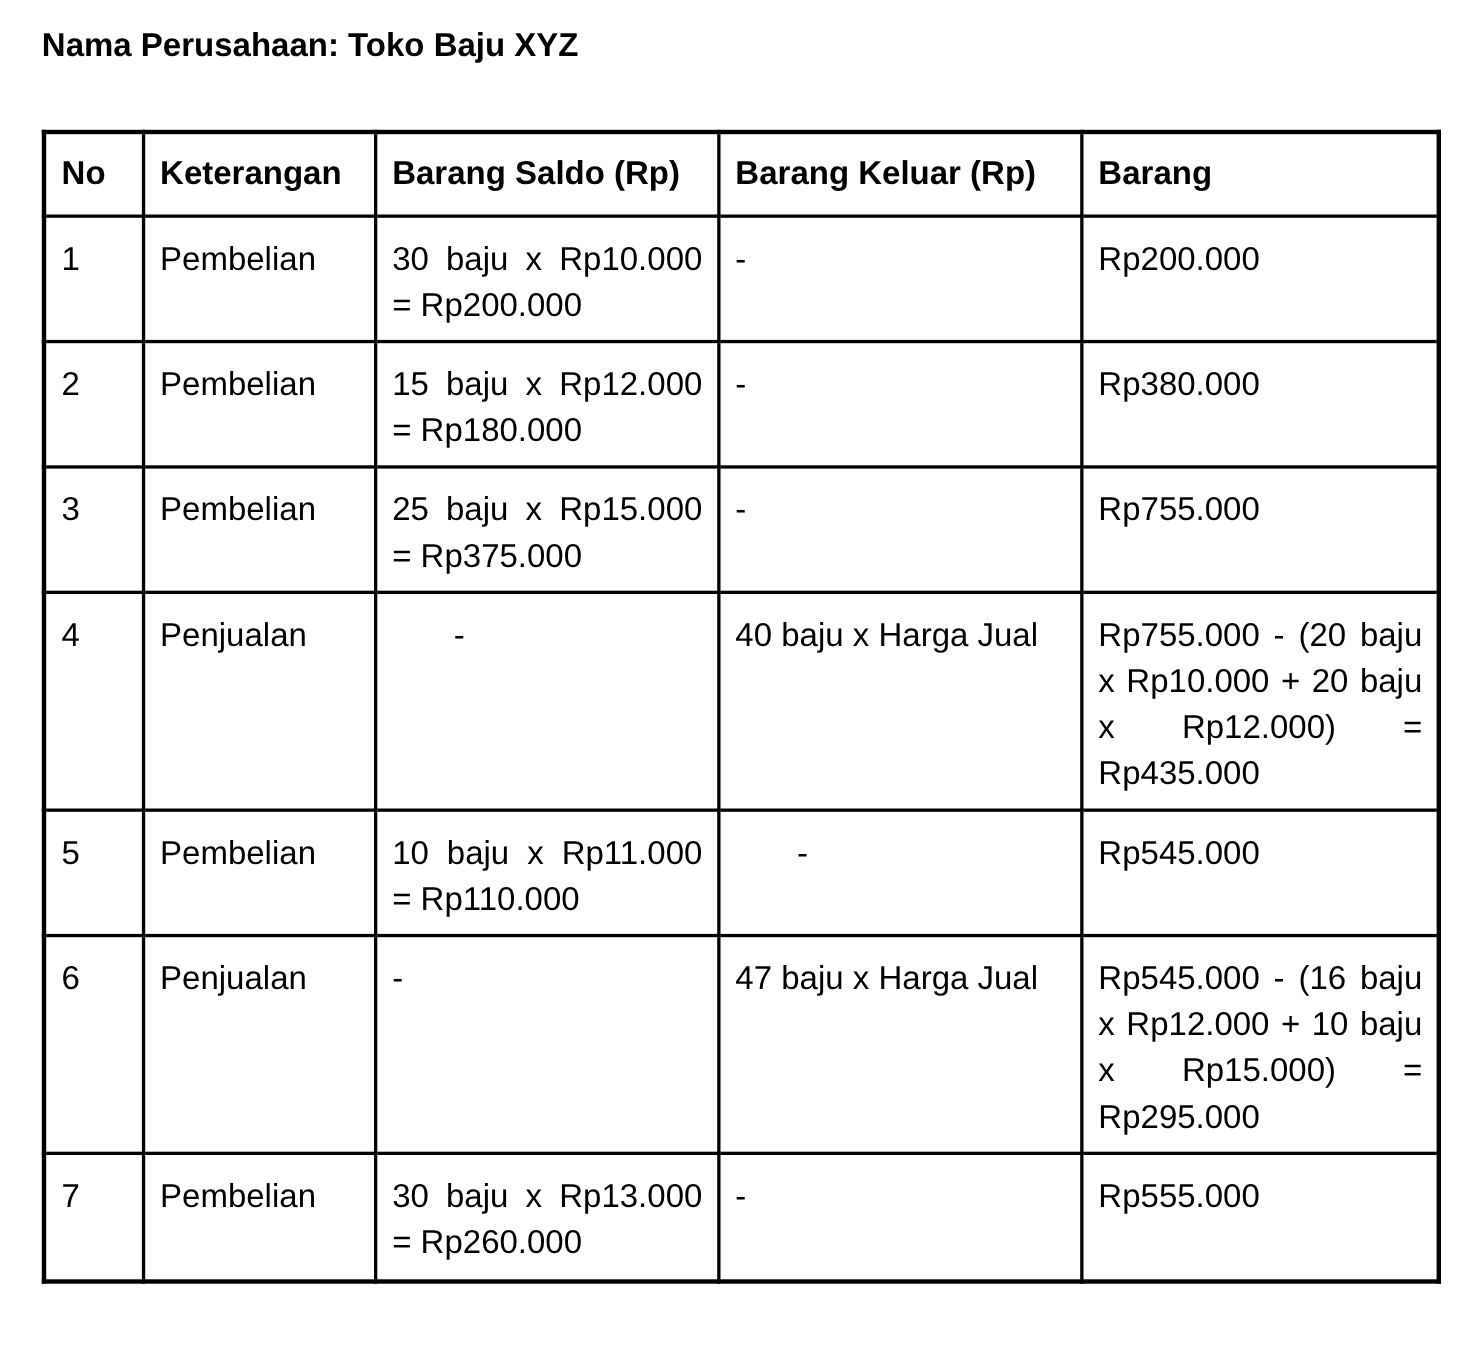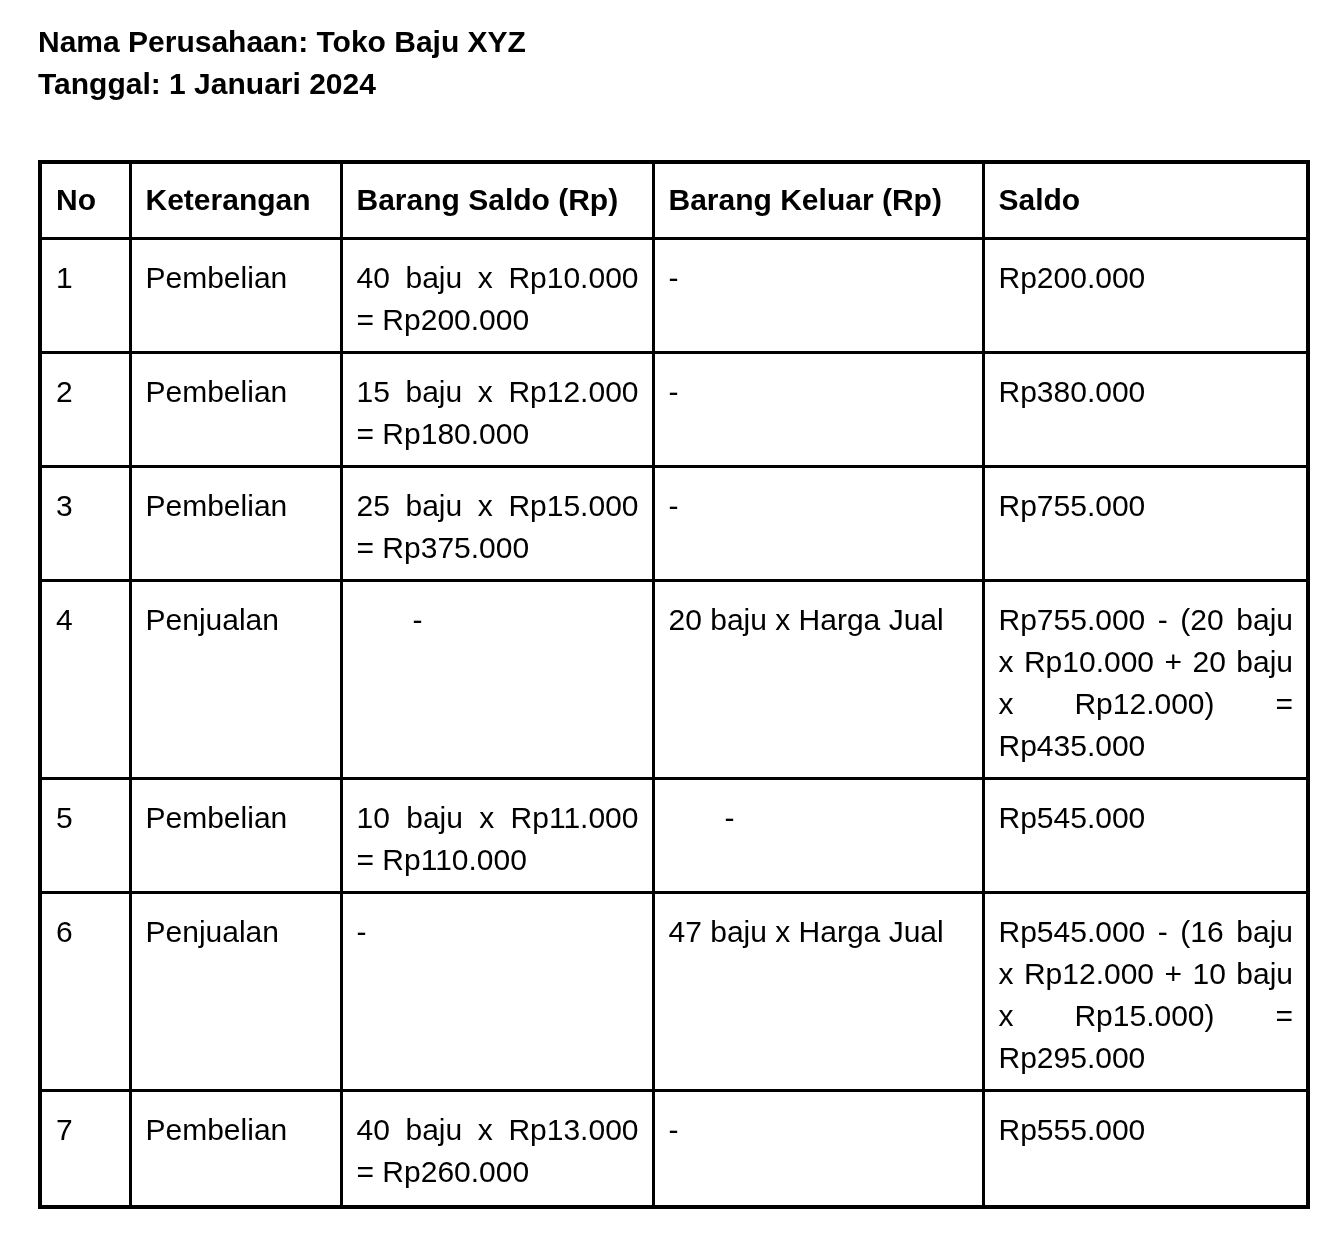--- a/index.html
+++ b/index.html
@@ -58,45 +58,44 @@
   col.c-keluar { width: 330px; }
   col.c-saldo { width: 325px; }
 </style>
 </head>
 <body>
 
 <div class="page">
 
   <div class="doc-header">
     <div>Nama Perusahaan: Toko Baju XYZ</div>
-    <div>Tanggal: 1 Januari 2024</div>
   </div>
 
   <table class="ledger">
     <colgroup>
       <col class="c-no">
       <col class="c-ket">
       <col class="c-masuk">
       <col class="c-keluar">
       <col class="c-saldo">
     </colgroup>
     <thead>
       <tr>
         <th>No</th>
         <th>Keterangan</th>
         <th>Barang Saldo (Rp)</th>
         <th>Barang Keluar (Rp)</th>
-        <th>Saldo</th>
+        <th>Barang</th>
       </tr>
     </thead>
     <tbody id="table-body">
         <tr class="h-standard">
     <td>1</td>
     <td>Pembelian</td>
-    <td class="justify">40 baju x Rp10.000 = Rp200.000</td>
+    <td class="justify">30 baju x Rp10.000 = Rp200.000</td>
     <td class="plain">-</td>
     <td class="plain">Rp200.000</td>
   </tr>
         <tr class="h-standard">
     <td>2</td>
     <td>Pembelian</td>
     <td class="justify">15 baju x Rp12.000 = Rp180.000</td>
     <td class="plain">-</td>
     <td class="plain">Rp380.000</td>
   </tr>
@@ -104,40 +103,40 @@
     <td>3</td>
     <td>Pembelian</td>
     <td class="justify">25 baju x Rp15.000 = Rp375.000</td>
     <td class="plain">-</td>
     <td class="plain">Rp755.000</td>
   </tr>
         <tr class="h-tall">
     <td>4</td>
     <td>Penjualan</td>
     <td class="indent">-</td>
-    <td class="plain">20 baju x Harga Jual</td>
+    <td class="plain">40 baju x Harga Jual</td>
     <td class="justify">Rp755.000 - (20 baju x Rp10.000 + 20 baju x Rp12.000) = Rp435.000</td>
   </tr>
         <tr class="h-standard">
     <td>5</td>
     <td>Pembelian</td>
     <td class="justify">10 baju x Rp11.000 = Rp110.000</td>
     <td class="indent">-</td>
     <td class="plain">Rp545.000</td>
   </tr>
         <tr class="h-tall">
     <td>6</td>
     <td>Penjualan</td>
     <td class="plain">-</td>
     <td class="plain">47 baju x Harga Jual</td>
     <td class="justify">Rp545.000 - (16 baju x Rp12.000 + 10 baju x Rp15.000) = Rp295.000</td>
   </tr>
         <tr class="h-last">
     <td>7</td>
     <td>Pembelian</td>
-    <td class="justify">40 baju x Rp13.000 = Rp260.000</td>
+    <td class="justify">30 baju x Rp13.000 = Rp260.000</td>
     <td class="plain">-</td>
     <td class="plain">Rp555.000</td>
   </tr>
       </tbody>
   </table>
 
 </div>
 
 </body></html>

